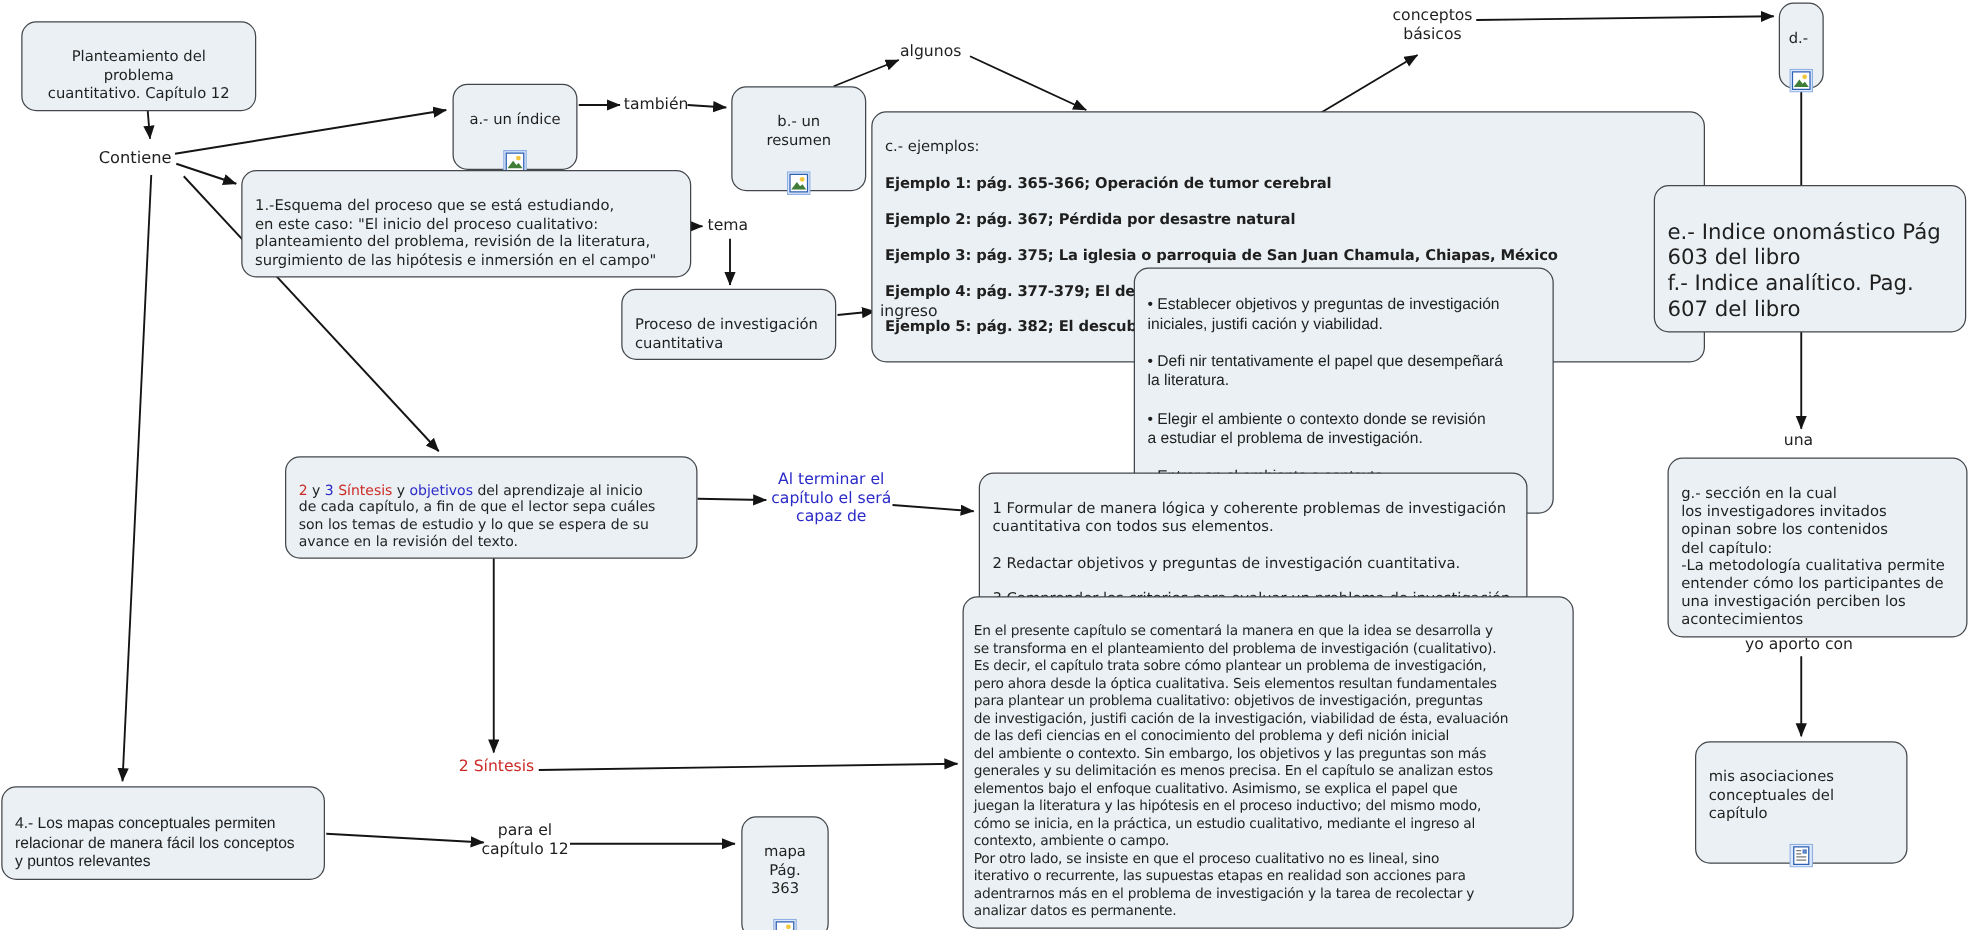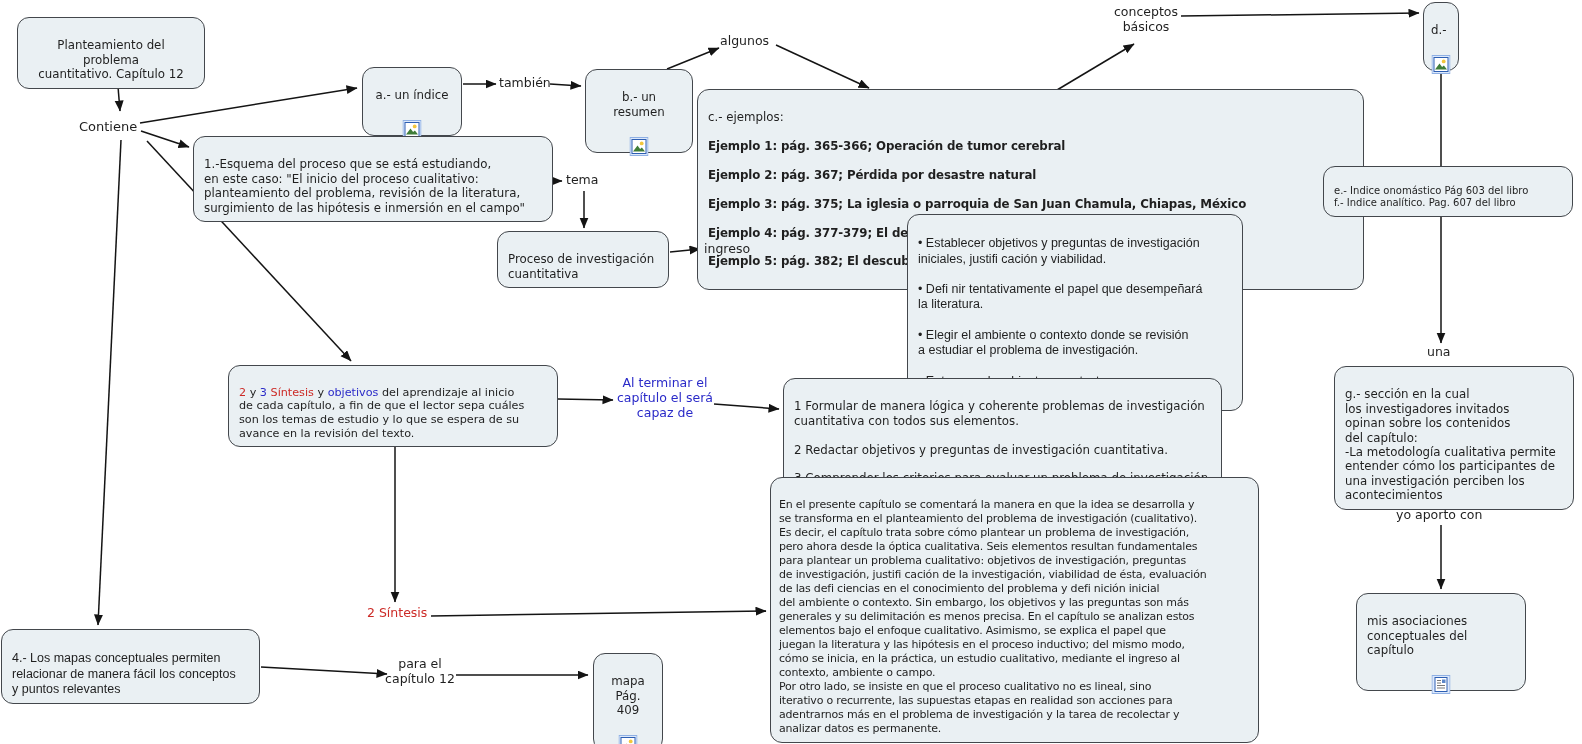--- a/index.html
+++ b/index.html
@@ -19,21 +19,21 @@
   .blue{color:#2a2ac8;}
   .bold{font-weight:bold;letter-spacing:-0.1px;}
   .narrow{font-family:"Liberation Sans",sans-serif;font-size:12.5px;}
   .bigpar{font-size:11px;letter-spacing:-0.2px;line-height:14px;padding:6px 8px;}
   .seg{white-space:pre-line;}
   .b-title{left:17px;top:17px;width:188px;}
   .b-indice{left:362px;top:67px;width:100px;min-height:42px;}
   .b-resumen{left:585px;top:69px;width:108px;min-height:44px;}
   .b-ejemplos{left:697px;top:89px;width:667px;}
   .b-d{left:1423px;top:2px;width:36px;min-height:40px;padding-left:7px;}
-  .b-ef{left:1323px;top:166px;width:250px;font-size:10px;}
+  .b-ef{left:1323px;top:148px;width:250px;font-size:17px;}
   .b-esquema{left:193px;top:136px;width:360px;}
   .b-proceso{left:497px;top:231px;width:172px;}
   .b-bullets{left:907px;top:214px;width:336px;}
   .b-sintesis{left:228px;top:365px;width:330px;font-size:11.2px;}
   .b-objetivos{left:783px;top:378px;width:439px;}
   .b-g{left:1334px;top:366px;width:240px;}
   .b-parrafo{left:770px;top:477px;width:489px;}
   .b-mapas{left:1px;top:629px;width:259px;}
   .b-mapa{left:593px;top:653px;width:70px;min-height:54px;}
   .b-asoc{left:1356px;top:593px;width:170px;min-height:56px;font-size:11.8px;}
@@ -206,21 +206,21 @@
   </div>
 
   <div class="box narrow b-mapas">
     <span>4.- Los mapas conceptuales permiten
 relacionar de manera fácil los conceptos
 y puntos relevantes</span>
   </div>
 
   <div class="box center has-icon b-mapa">
     <span>mapa
-Pág. 409</span>
+Pág. 363</span>
     <svg class="res-icon" viewBox="0 0 19 19">
       <rect x="0.5" y="0.5" width="18" height="18" fill="#dce8fb" stroke="#8fb0e4"></rect>
       <rect x="2.5" y="2.5" width="14" height="14" fill="#ffffff" stroke="#2d5fb3"></rect>
       <circle cx="12.2" cy="6.4" r="1.9" fill="#f2c63c"></circle>
       <path d="M3.5 14.5 L8 8.6 L10.6 12 L12.4 10.4 L15.5 14.5 Z" fill="#3f7d38"></path>
     </svg>
   </div>
 
   <div class="box has-icon b-asoc">
     <span>mis asociaciones

